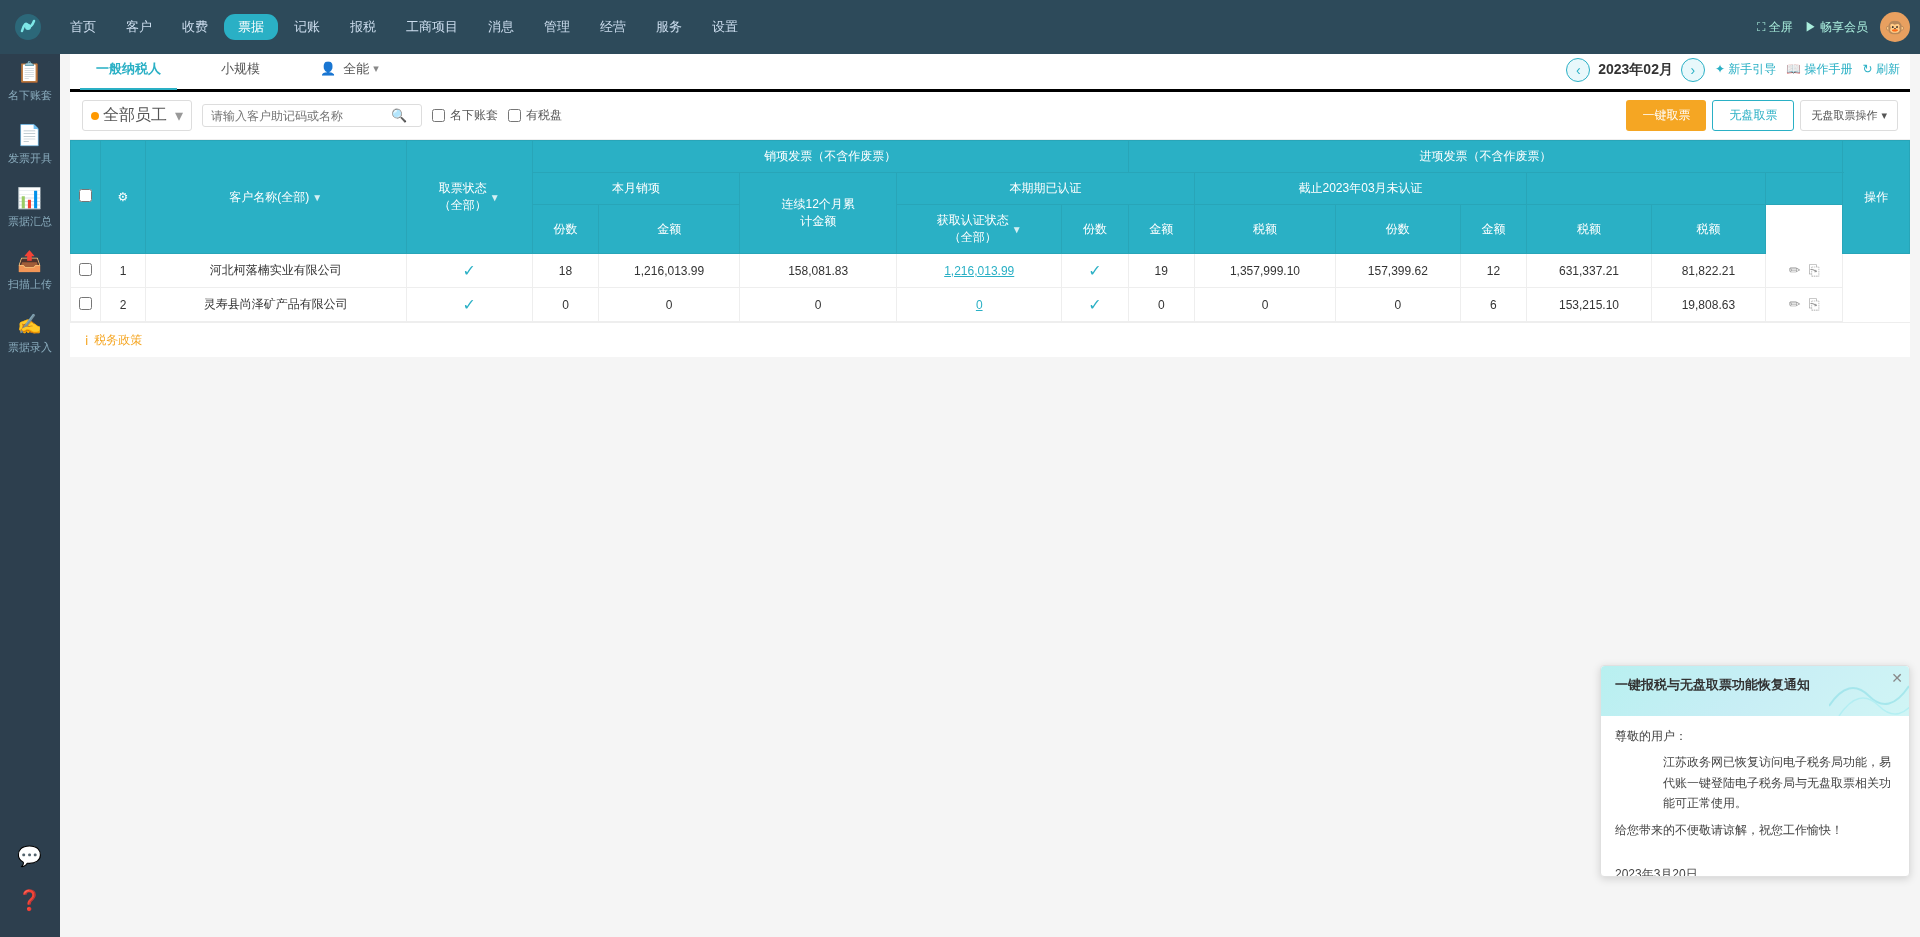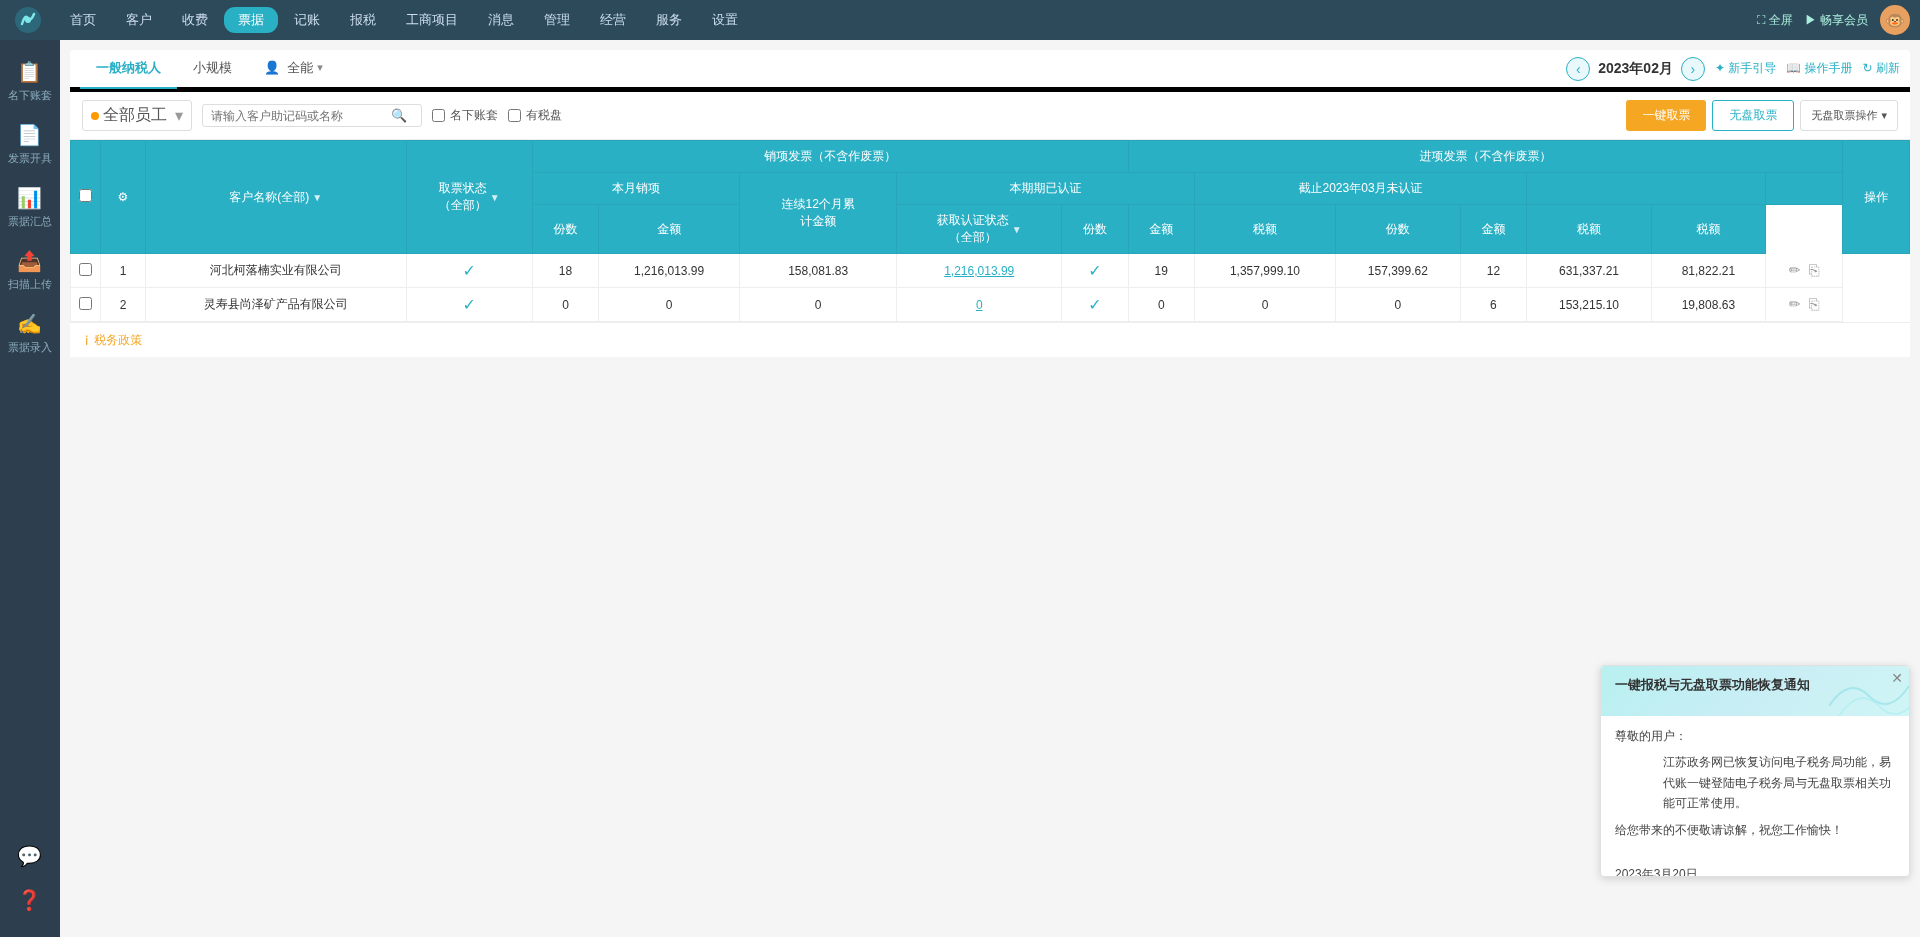--- a/index.html
+++ b/index.html
@@ -1,21 +1,21 @@
 <!DOCTYPE html>
 <html><head>
   <meta charset="utf-8">
   <style>
     * { box-sizing: border-box; margin: 0; padding: 0; font-family: 'Microsoft YaHei', Arial, sans-serif; }
     body { background: #f5f5f5; font-size: 13px; color: #333; }
 
     
     .top-nav {
       background: #2d4a5a;
-      height: 40px;
+      height: 54px;
       display: flex;
       align-items: center;
       padding: 0 10px;
       color: #fff;
       position: fixed;
       top: 0; left: 0; right: 0;
       z-index: 100;
     }
     .top-nav .logo {
       width: 36px;
@@ -88,26 +88,27 @@
     .main-content {
       margin-top: 40px;
       margin-left: 60px;
       padding: 10px;
       min-height: calc(100vh - 40px);
     }
 
     
     .tabs-row {
       background: #fff;
-      border-bottom: 5px solid #000000;
+      border-bottom: 3px solid #000000;
       display: flex;
       align-items: center;
       padding: 0 10px;
       height: 42px;
       border-radius: 4px 4px 0 0;
+      gap: 28px;
     }
     .tab {
       padding: 10px 16px;
       cursor: pointer;
       font-size: 13px;
       color: #555;
       border-bottom: 2px solid transparent;
       display: flex;
       align-items: center;
       gap: 4px;

